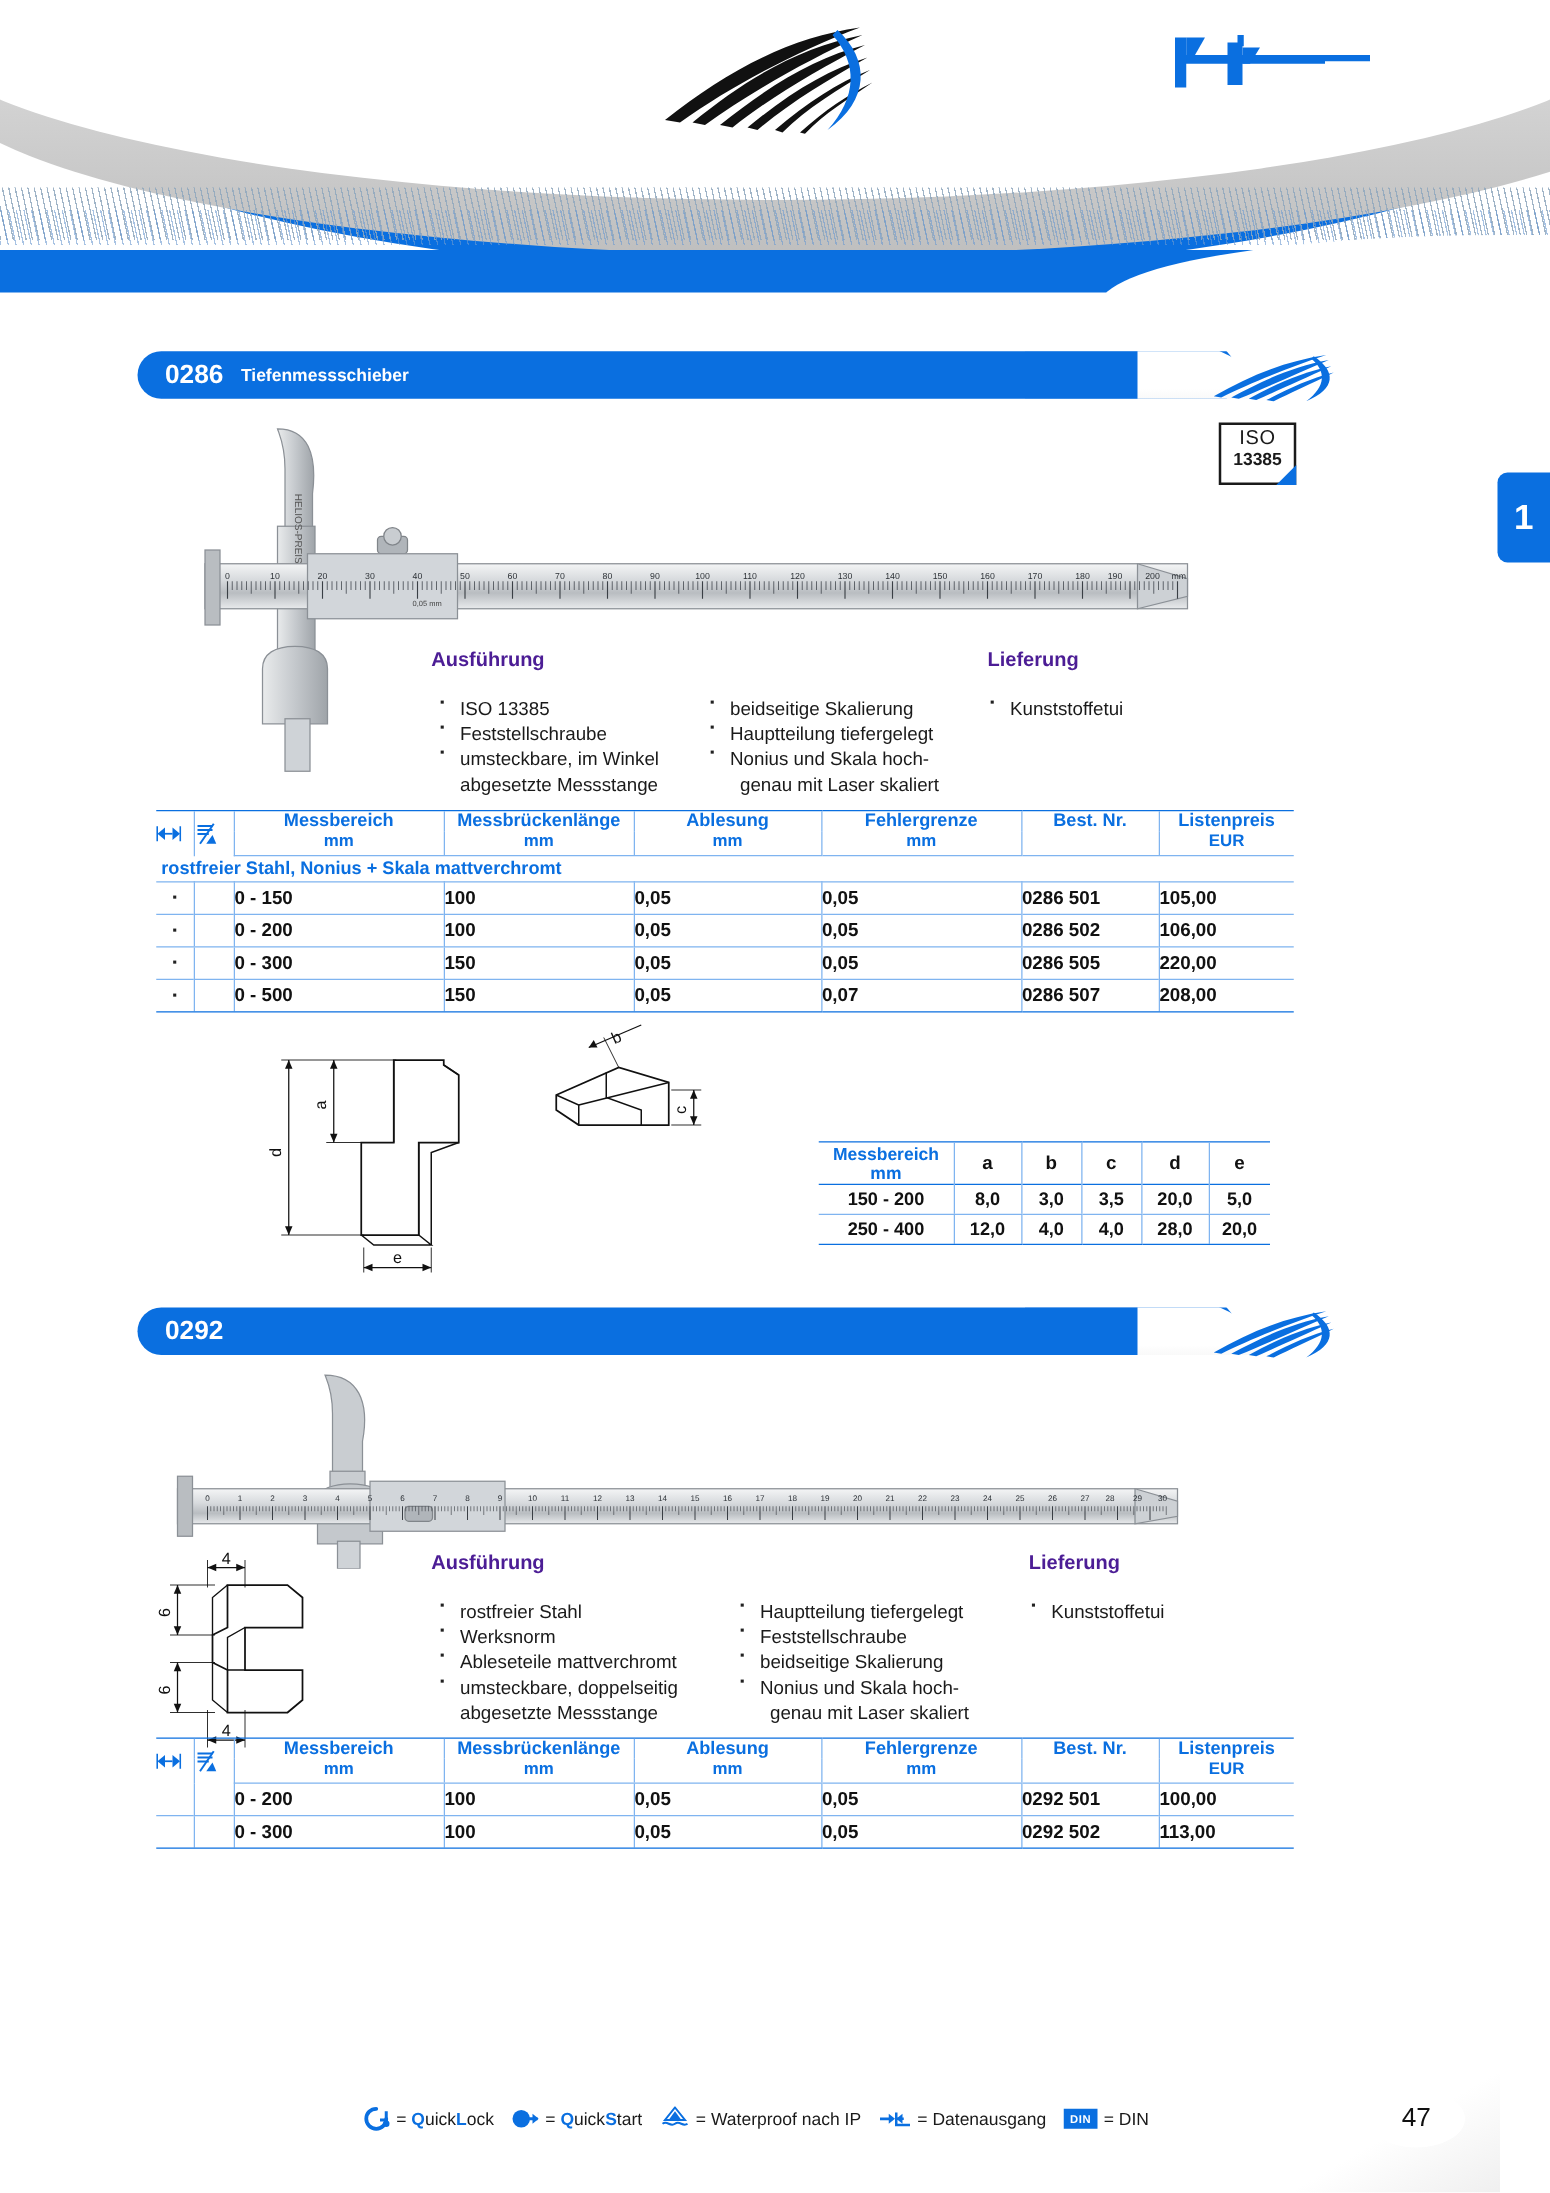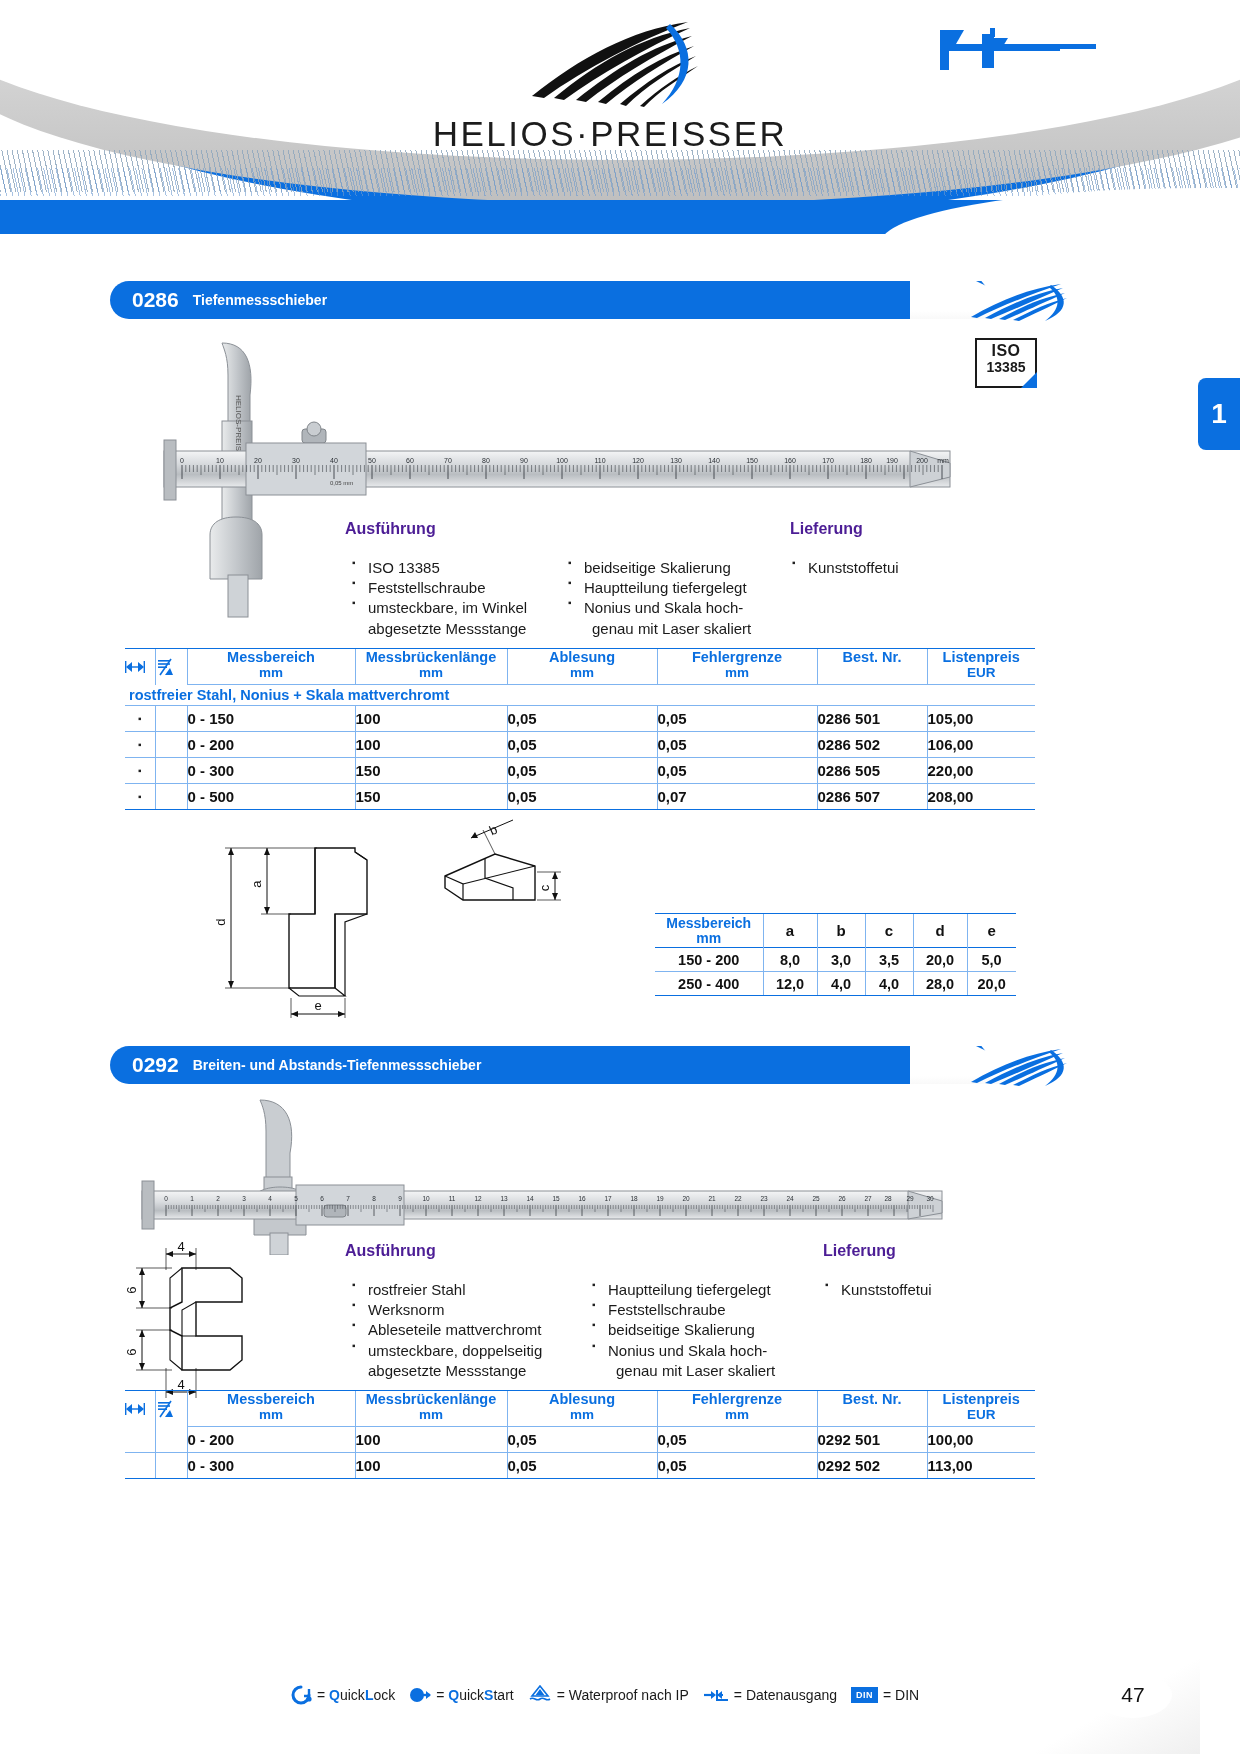--- a/index.html
+++ b/index.html
@@ -67,21 +67,21 @@
     background:#0a6fe0; border-radius:8px 0 0 8px;
     color:#fff; font-size:28px; font-weight:bold;
     display:flex; align-items:center; justify-content:center;
     z-index:30;
   }
   .iso-badge{
     position:absolute; left:975px; top:338px; width:62px; height:50px;
     background:#fff; border:2px solid #1a1a1a;
     z-index:30; text-align:center; line-height:1.05; padding-top:3px;
   }
-  .iso-badge .l1{ font-size:16px; font-weight:bold; letter-spacing:.5px;}
+  .iso-badge .l1{ font-size:16px; font-weight:normal; letter-spacing:.5px;}
   .iso-badge .l2{ font-size:14px; font-weight:bold;}
   .iso-corner{
     position:absolute; right:-2px; bottom:-2px; width:0;height:0;
     border-left:16px solid transparent; border-bottom:16px solid #0a6fe0;
   }
 
   
   .banner{
     position:absolute; left:110px; height:38px; width:800px;
     background:#0a6fe0; border-radius:19px 0 0 19px;
@@ -191,21 +191,20 @@
   <div class="brandwrap">
     <svg class="logo-fan" width="180" height="90" viewBox="0 0 180 90">
       <path d="M12 78 C 60 40, 110 12, 168 4 C 120 22, 66 50, 24 80 Z" fill="#111"></path>
       <path d="M34 80 C 78 44, 120 20, 170 10 C 126 30, 80 56, 44 82 Z" fill="#111"></path>
       <path d="M56 82 C 96 50, 132 28, 172 18 C 134 38, 96 60, 66 84 Z" fill="#111"></path>
       <path d="M78 84 C 112 56, 142 38, 174 28 C 142 46, 112 64, 86 86 Z" fill="#111"></path>
       <path d="M100 86 C 126 64, 150 48, 176 38 C 150 54, 126 68, 106 88 Z" fill="#111"></path>
       <path d="M120 88 C 140 70, 158 58, 178 48 C 158 62, 140 72, 124 89 Z" fill="#111"></path>
       <path d="M150 6 C 176 30, 176 62, 142 86 C 166 60, 166 32, 146 10 Z" fill="#0a6fe0"></path>
     </svg>
-    <div class="brand-text">HELIOS·PREISSER</div>
   </div>
 
   <svg class="hdr-caliper" width="175" height="60" viewBox="0 0 175 60">
     <rect x="18" y="20" width="112" height="7" fill="#0a6fe0"></rect>
     <rect x="130" y="20" width="36" height="5" fill="#0a6fe0"></rect>
     <rect x="10" y="6" width="9" height="40" fill="#0a6fe0"></rect>
     <path d="M19 6 L34 6 L26 20 L19 20 Z" fill="#0a6fe0"></path>
     <rect x="52" y="10" width="12" height="34" fill="#0a6fe0"></rect>
     <path d="M64 14 L78 14 L70 27 L64 27 Z" fill="#0a6fe0"></path>
     <rect x="60" y="4" width="5" height="9" fill="#0a6fe0"></rect>
@@ -690,21 +689,20 @@
     <td class="botrule vsep">4,0</td>
     <td class="botrule vsep">28,0</td>
     <td class="botrule vsep">20,0</td>
   </tr>
 </tbody>
   </table>
 
 <div class="banner-tail" style="top:1046px;"></div>
 <div class="banner" style="top:1046px;">
   <span class="num">0292</span>
-  <span class="ttl">Breiten- und Abstands-Tiefenmessschieber</span>
 </div>
 <svg class="banner-logo" style="left:965px; top:1046px;" viewBox="0 0 110 42">
   <path d="M6 36 C 34 20, 62 8, 96 3 C 66 13, 34 26, 12 37 Z" fill="#0a6fe0"></path>
   <path d="M20 37 C 46 23, 70 12, 98 7 C 72 18, 46 30, 26 38 Z" fill="#0a6fe0"></path>
   <path d="M34 38 C 56 26, 76 17, 100 12 C 78 22, 56 32, 40 39 Z" fill="#0a6fe0"></path>
   <path d="M48 39 C 66 30, 82 22, 102 17 C 84 26, 66 34, 54 40 Z" fill="#0a6fe0"></path>
   <path d="M86 4 C 104 16, 104 30, 80 40 C 96 28, 96 16, 84 6 Z" fill="#0a6fe0"></path>
 </svg>
 
 <svg style="position:absolute;left:128px;top:1095px;" width="840" height="160" viewBox="0 0 840 160">

